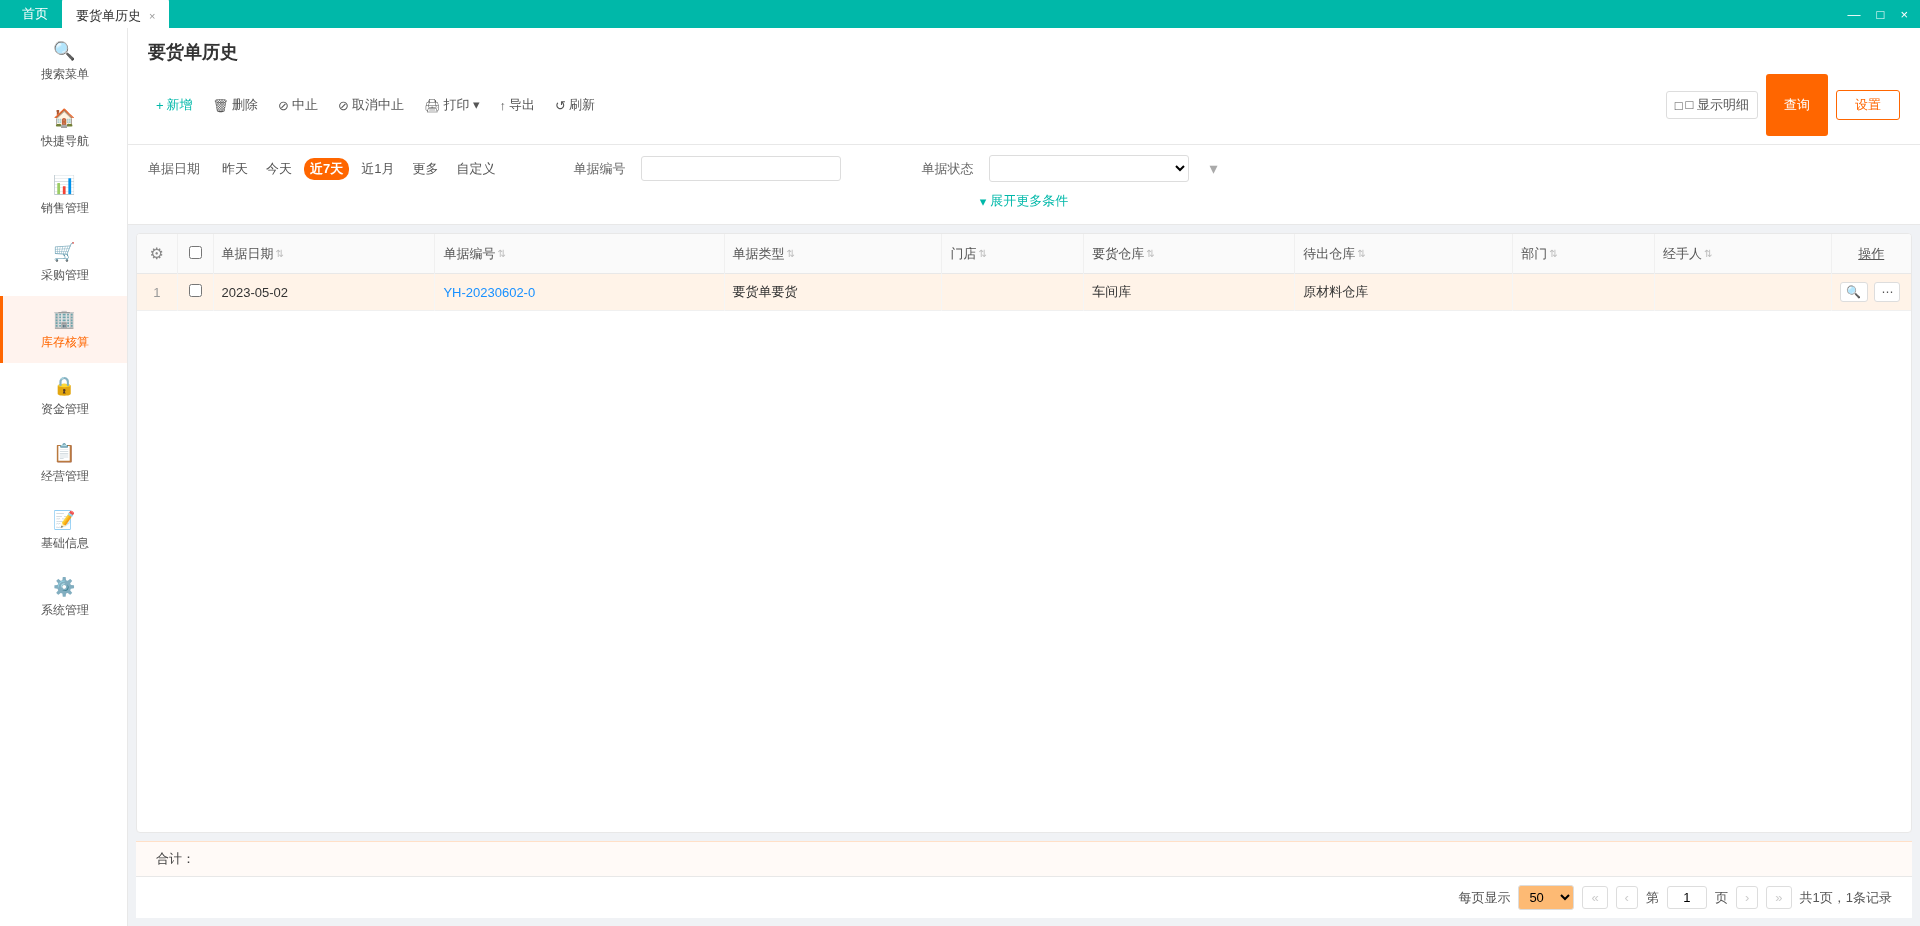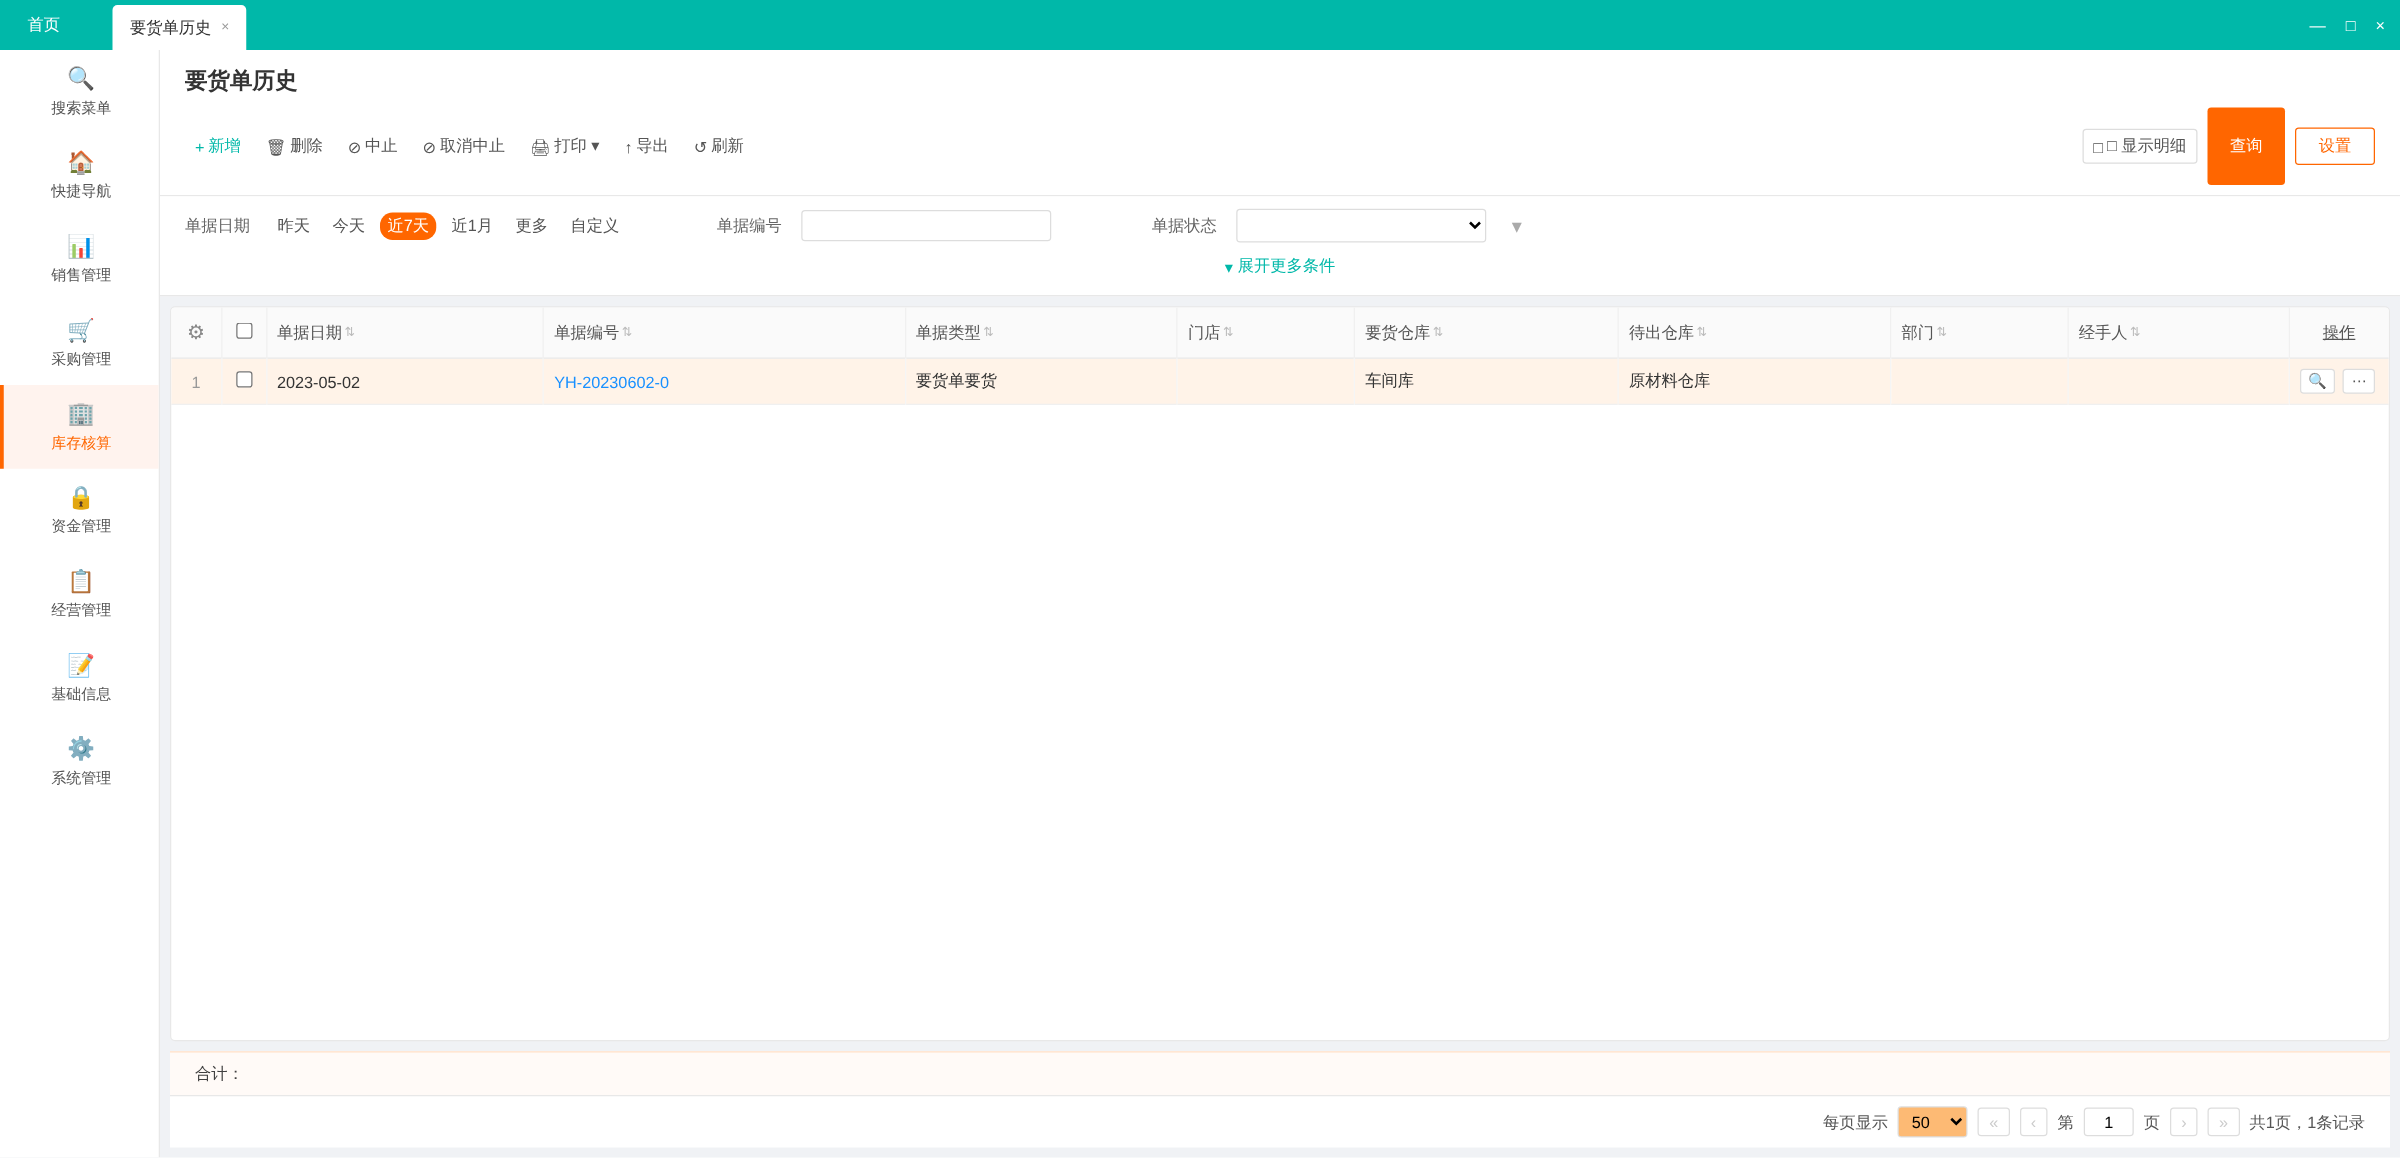--- a/index.html
+++ b/index.html
@@ -1,26 +1,25 @@
 <!DOCTYPE html>
 <html><head>
   <meta charset="utf-8">
   <style>
     * { box-sizing: border-box; margin: 0; padding: 0; font-family: 'Microsoft YaHei', Arial, sans-serif; font-size: 13px; }
     body { display: flex; flex-direction: column; height: 926px; overflow: hidden; background: #f0f2f5; }
 
     
     .top-bar {
-      height: 40px;
+      height: 28px;
       background: #00b8a9;
       display: flex;
       align-items: center;
       padding: 0 0 0 8px;
       flex-shrink: 0;
-      gap: 28px;
     }
     .top-bar .tab {
       display: flex;
       align-items: center;
       height: 40px;
       padding: 0 14px;
       color: #fff;
       cursor: pointer;
       font-size: 13px;
       gap: 4px;
@@ -198,20 +197,21 @@
     .date-shortcut {
       padding: 2px 6px;
       border-radius: 10px;
       cursor: pointer;
       font-size: 13px;
       color: #555;
     }
     .date-shortcut.active {
       background: #ff6600;
       color: #fff;
+      font-weight: bold;
     }
     .date-range {
       color: #999;
       font-size: 12px;
     }
     .filter-input {
       border: 1px solid #ddd;
       border-radius: 3px;
       padding: 4px 8px;
       width: 200px;

